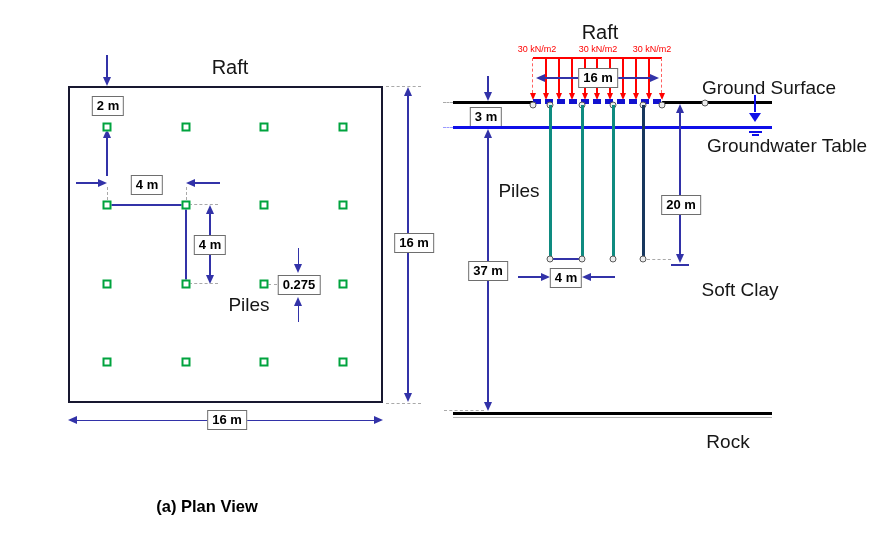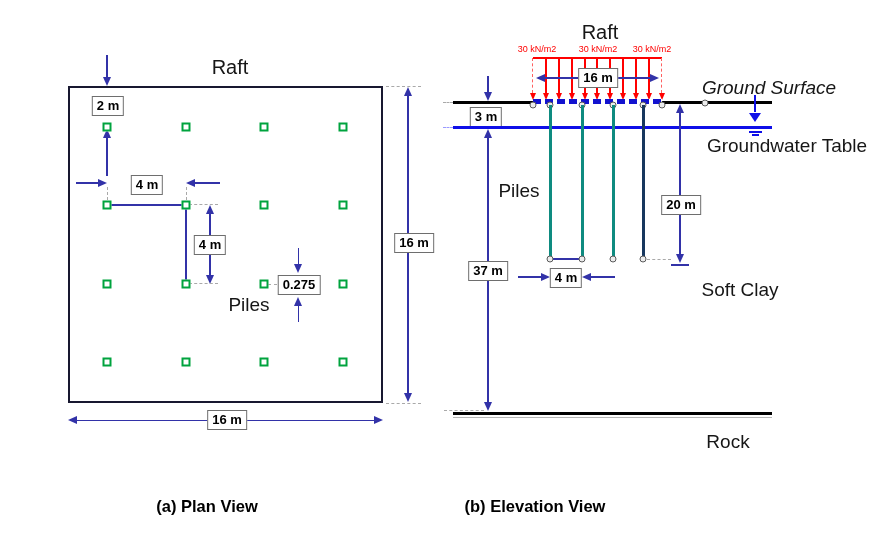--- a/index.html
+++ b/index.html
@@ -151,21 +151,21 @@
   <div class="raft-bar" style="left:533px;top:98.5px;width:129px;height:5.5px;"></div>
   <div class="abs" style="left:0;top:0;width:0;height:0;">
       <div class="circ" style="left: 533px; top: 104.5px;"></div>
       <div class="circ" style="left: 550px; top: 104.5px;"></div>
       <div class="circ" style="left: 582px; top: 104.5px;"></div>
       <div class="circ" style="left: 613px; top: 104.5px;"></div>
       <div class="circ" style="left: 643px; top: 104.5px;"></div>
       <div class="circ" style="left: 662px; top: 104.5px;"></div>
       <div class="circ" style="left: 705px; top: 102.5px;"></div>
     </div>
-  <div class="biglbl" style="left:769px;top:88px;font-style:italic;">Ground Surface</div>
+  <div class="biglbl" style="left:769px;top:88px;">Ground Surface</div>
 
   <div class="vl" style="left:487.3px;top:76px;height:17px;"></div>
   <div class="a a-down" style="left:484px;top:92px;"></div>
   <div class="a a-up" style="left:484px;top:129px;"></div>
   <div class="vl" style="left:487.3px;top:137px;height:266px;"></div>
   <div class="a a-down" style="left:484px;top:402px;"></div>
   <div class="abs" style="left:480px;top:411.5px;width:16px;height:2px;background:#3232a8;"></div>
   <div class="dbox" style="left:486px;top:117px;">3 m</div>
   <div class="dbox" style="left:488px;top:271px;">37 m</div>
 
@@ -205,14 +205,13 @@
   <div class="hl" style="left:591px;top:276.3px;width:24px;"></div>
   <div class="dbox" style="left:566px;top:278px;">4 m</div>
 
   <div class="biglbl" style="left:740px;top:290px;">Soft Clay</div>
 
   <div class="dashh" style="left:444px;top:409.5px;width:40px;"></div>
   <div class="abs" style="left:453px;top:412px;width:319px;height:3px;background:#000;"></div>
   <div class="abs" style="left:453px;top:417px;width:319px;height:1px;background:#b5b5b5;"></div>
   <div class="biglbl" style="left:728px;top:442px;">Rock</div>
 
-  <div class="cap" style="left:535px;top:506px;">(b) Elevation View</div>
 </div>
 
 </body></html>

